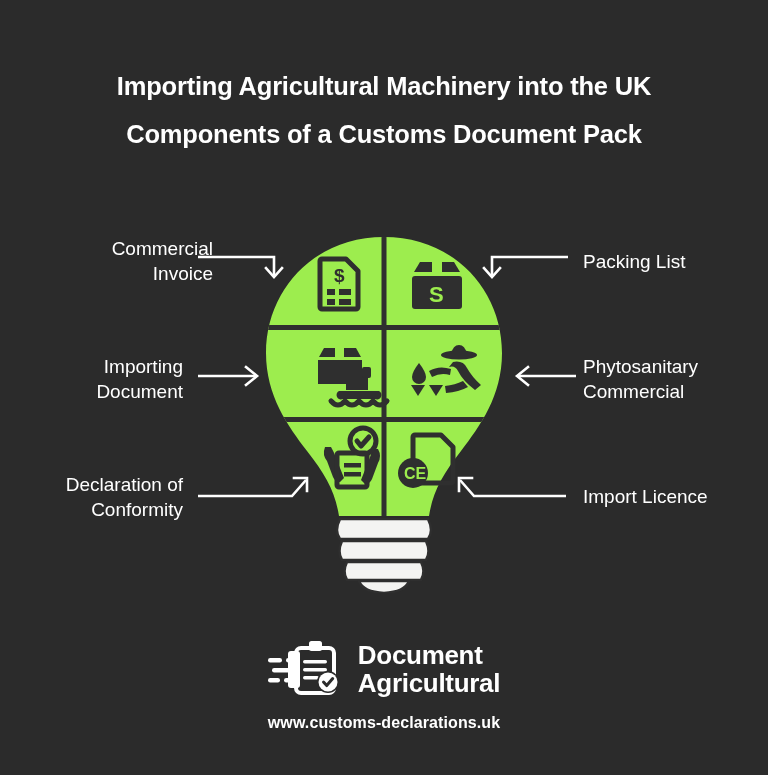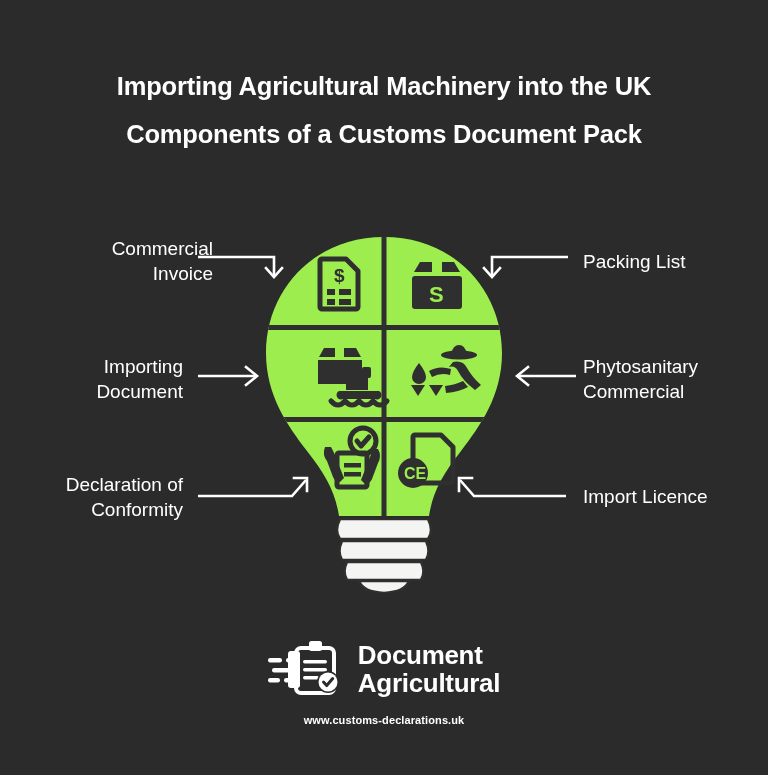--- a/index.html
+++ b/index.html
@@ -89,21 +89,21 @@
     color: #ffffff;
     font-weight: bold;
     font-size: 26px;
     line-height: 28px;
     letter-spacing: -0.3px;
   }
   .site-url {
     margin-top: 12px;
     color: #ffffff;
     font-weight: bold;
-    font-size: 11px;
+    font-size: 16px;
     letter-spacing: 0.1px;
   }
 </style>
 </head>
 <body>
 
 <div id="stage">
 
   <div class="title-block">
     <div class="title-line">Importing Agricultural Machinery into the UK</div>

